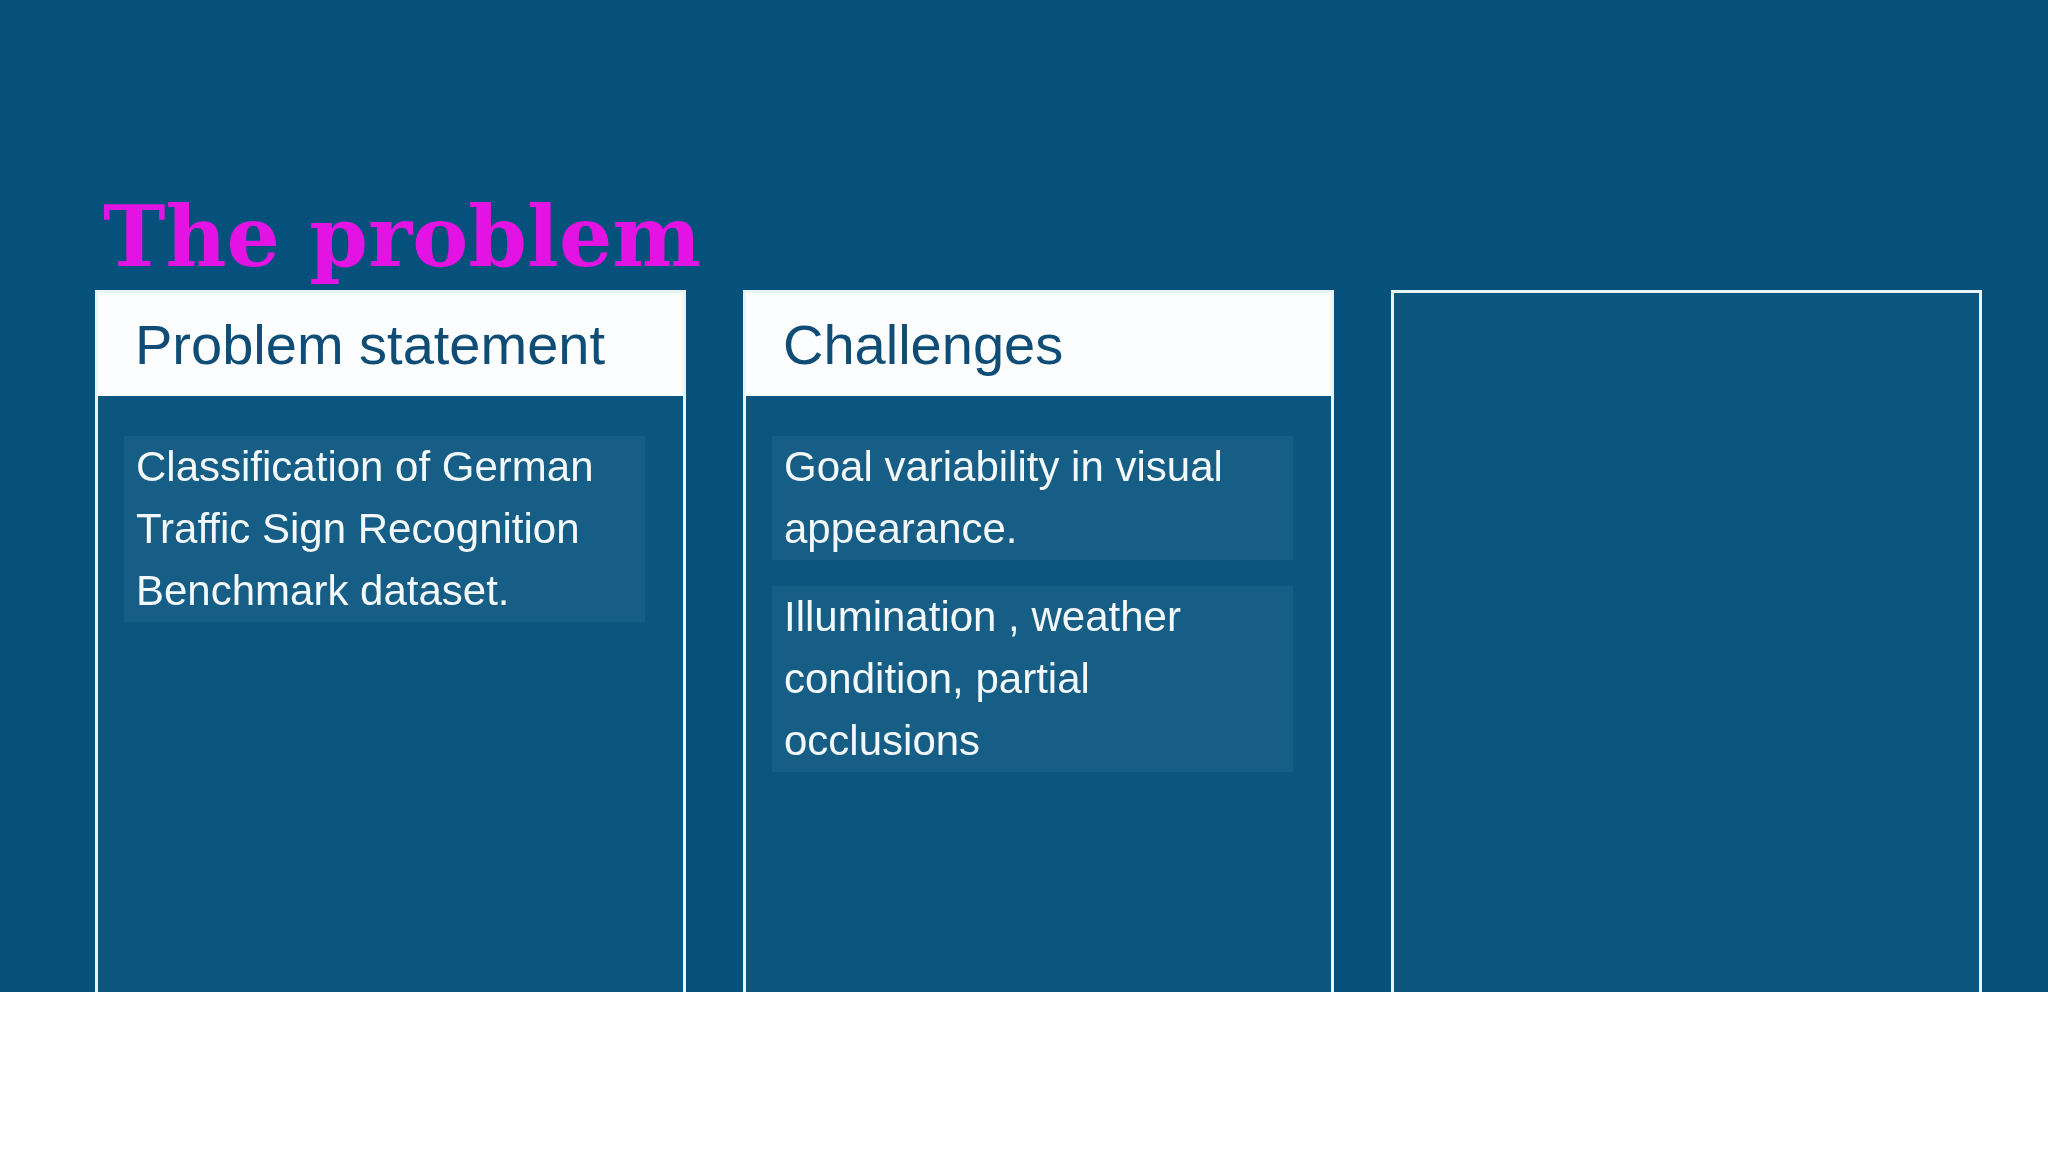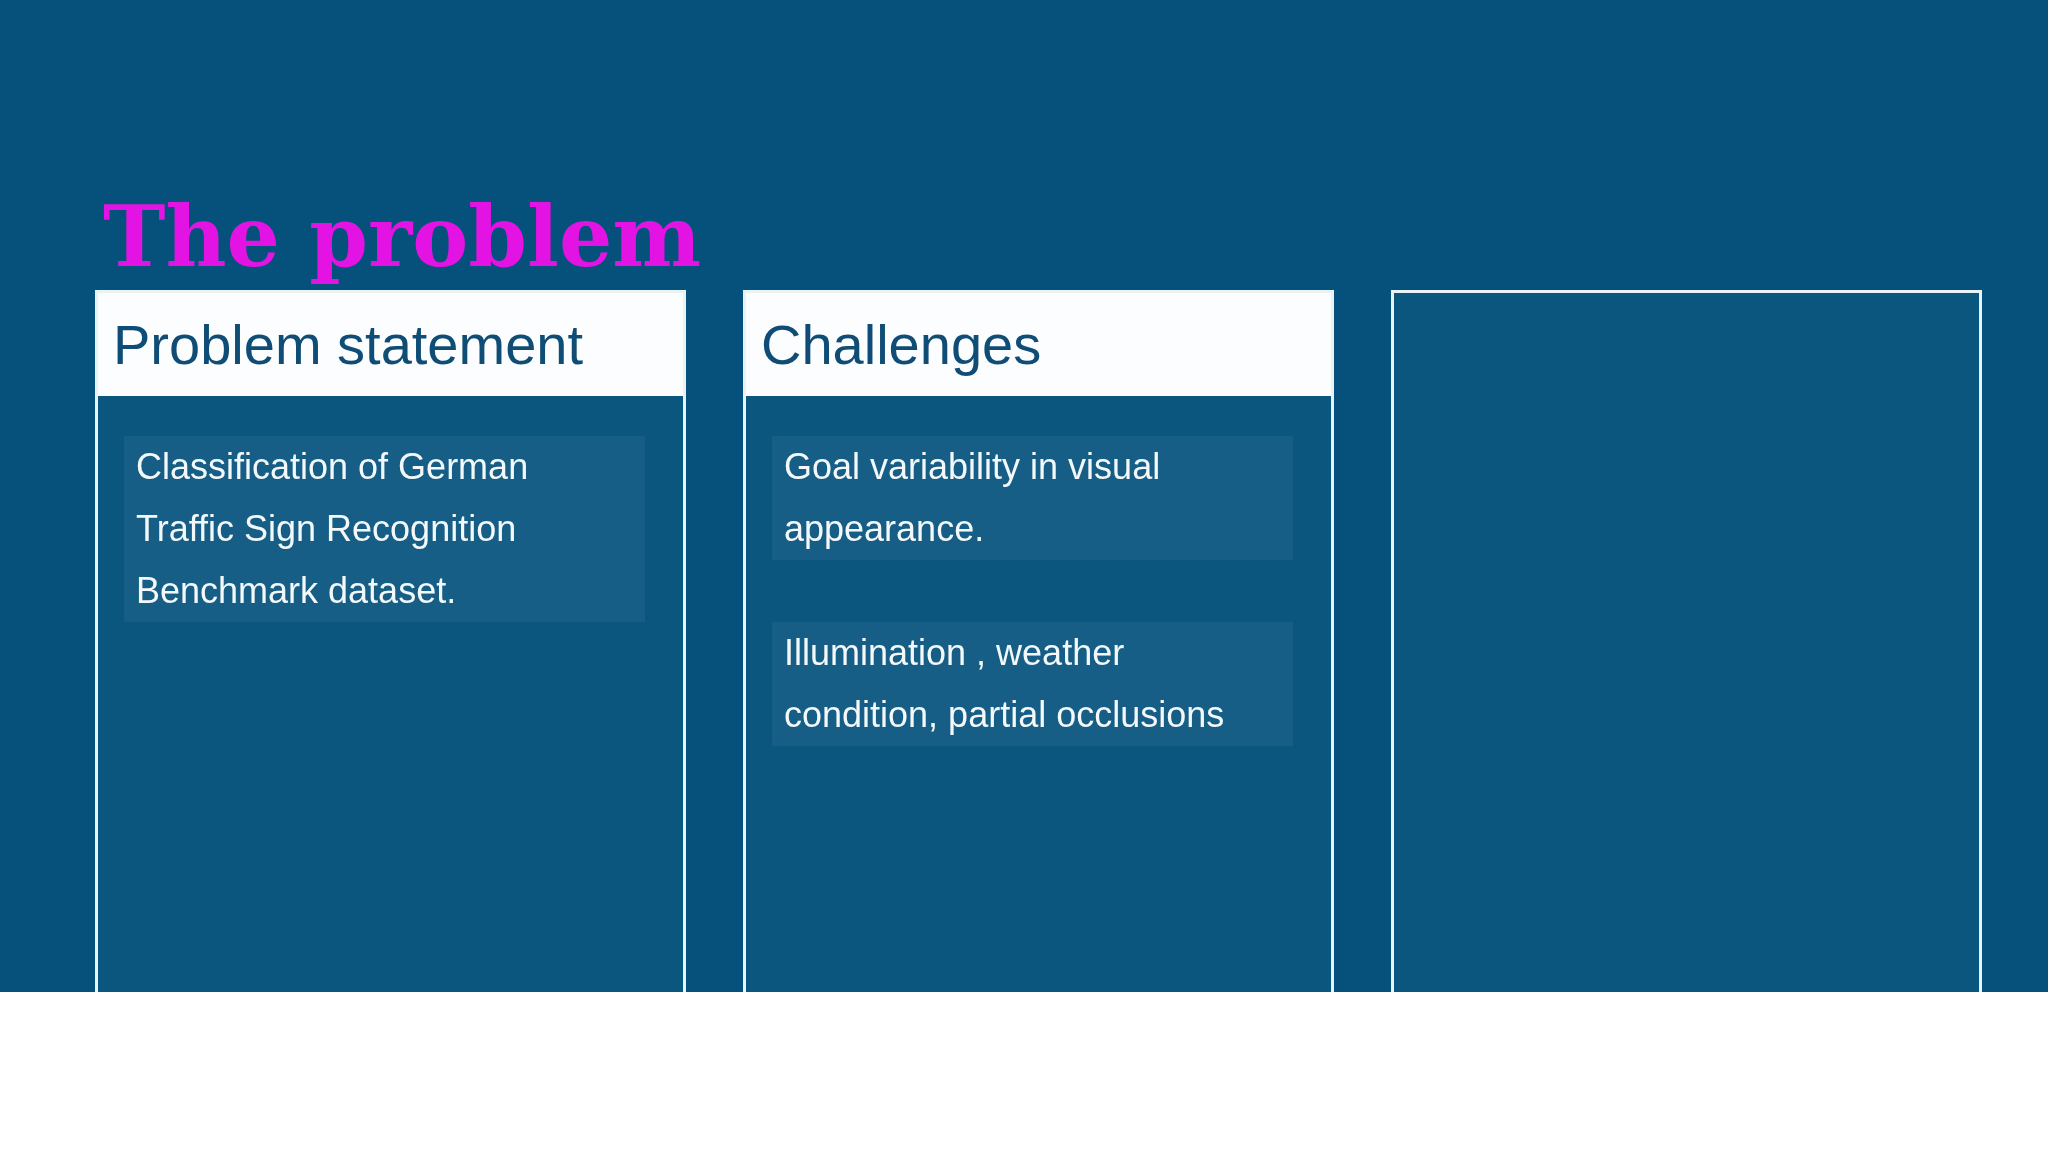--- a/index.html
+++ b/index.html
@@ -36,41 +36,41 @@
     box-sizing:border-box;
     width:591px;height:767px;
     border:3px solid var(--border);
     background:var(--card-body);
   }
   .card-header{
     box-sizing:border-box;
     height:103px;
     background:var(--header-bg);
     display:flex;align-items:center;
-    padding:0 15px;
+    padding:0 37px;
     font-size:56px;
     color:var(--header-text);
   }
   .card-body{
     padding:40px 38px 0 38px;
-    font-size:36px;
+    font-size:42px;
     line-height:62px;
     color:var(--body-text);
   }
   .card-body p{
     margin:0;
     width:fit-content;
     max-width:100%;
     background:rgba(255,255,255,0.05);
     padding:0 16px 0 12px;
     margin-left:-12px;
     box-sizing:content-box;
   }
   .card-body p + p{
-    margin-top:62px;
+    margin-top:26px;
   }
 </style>
 </head>
 <body>
 
 <div class="slide">
 
   <h1 class="slide-title">The problem</h1>
 
   <div class="cards">

